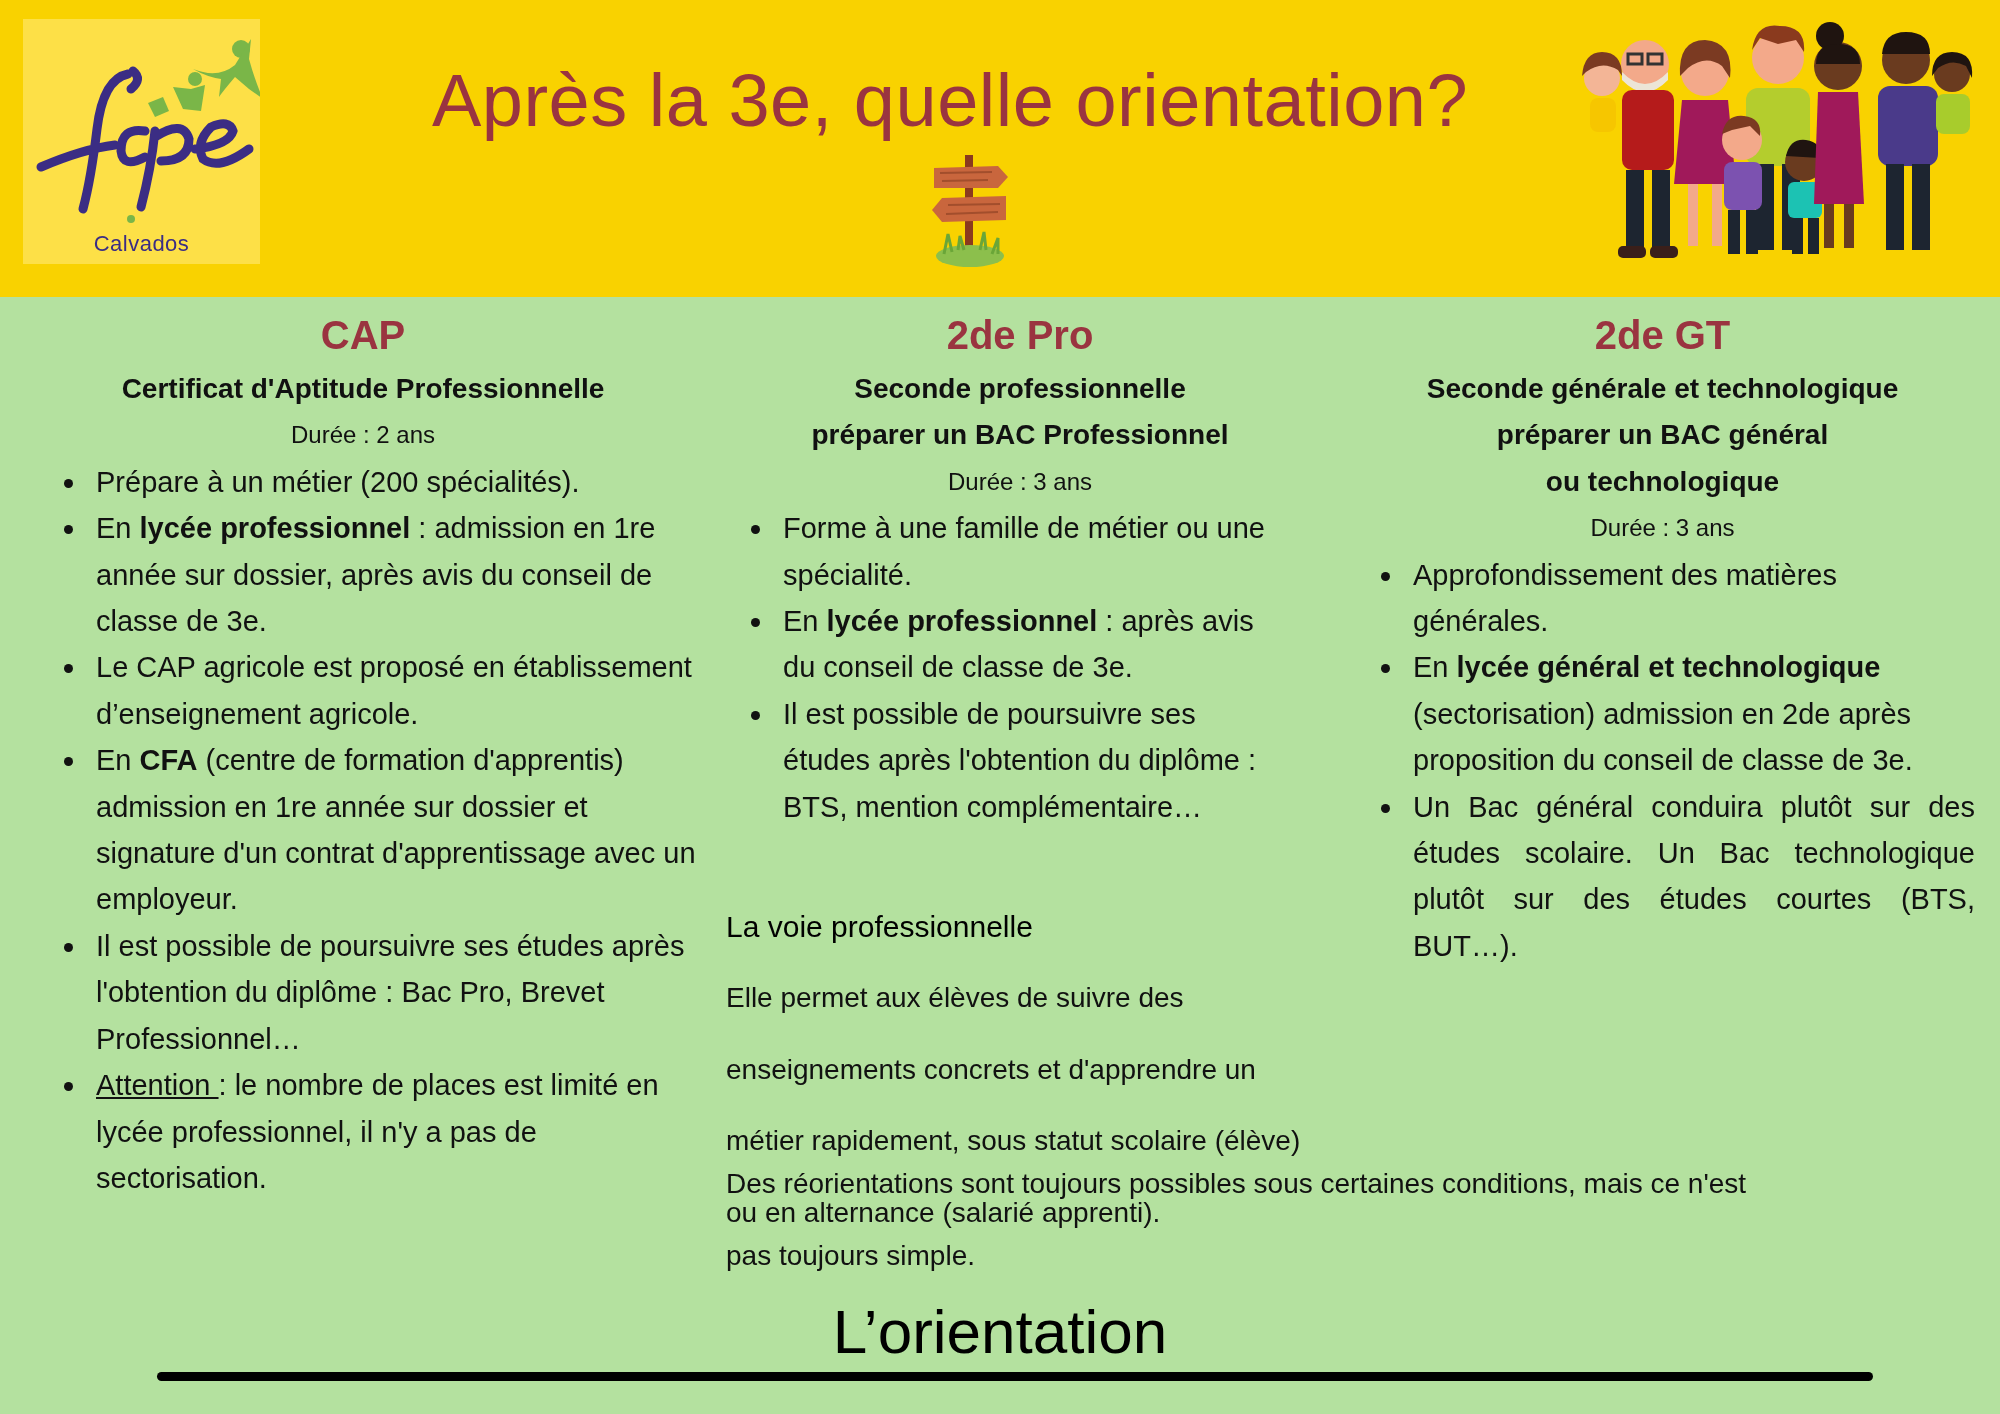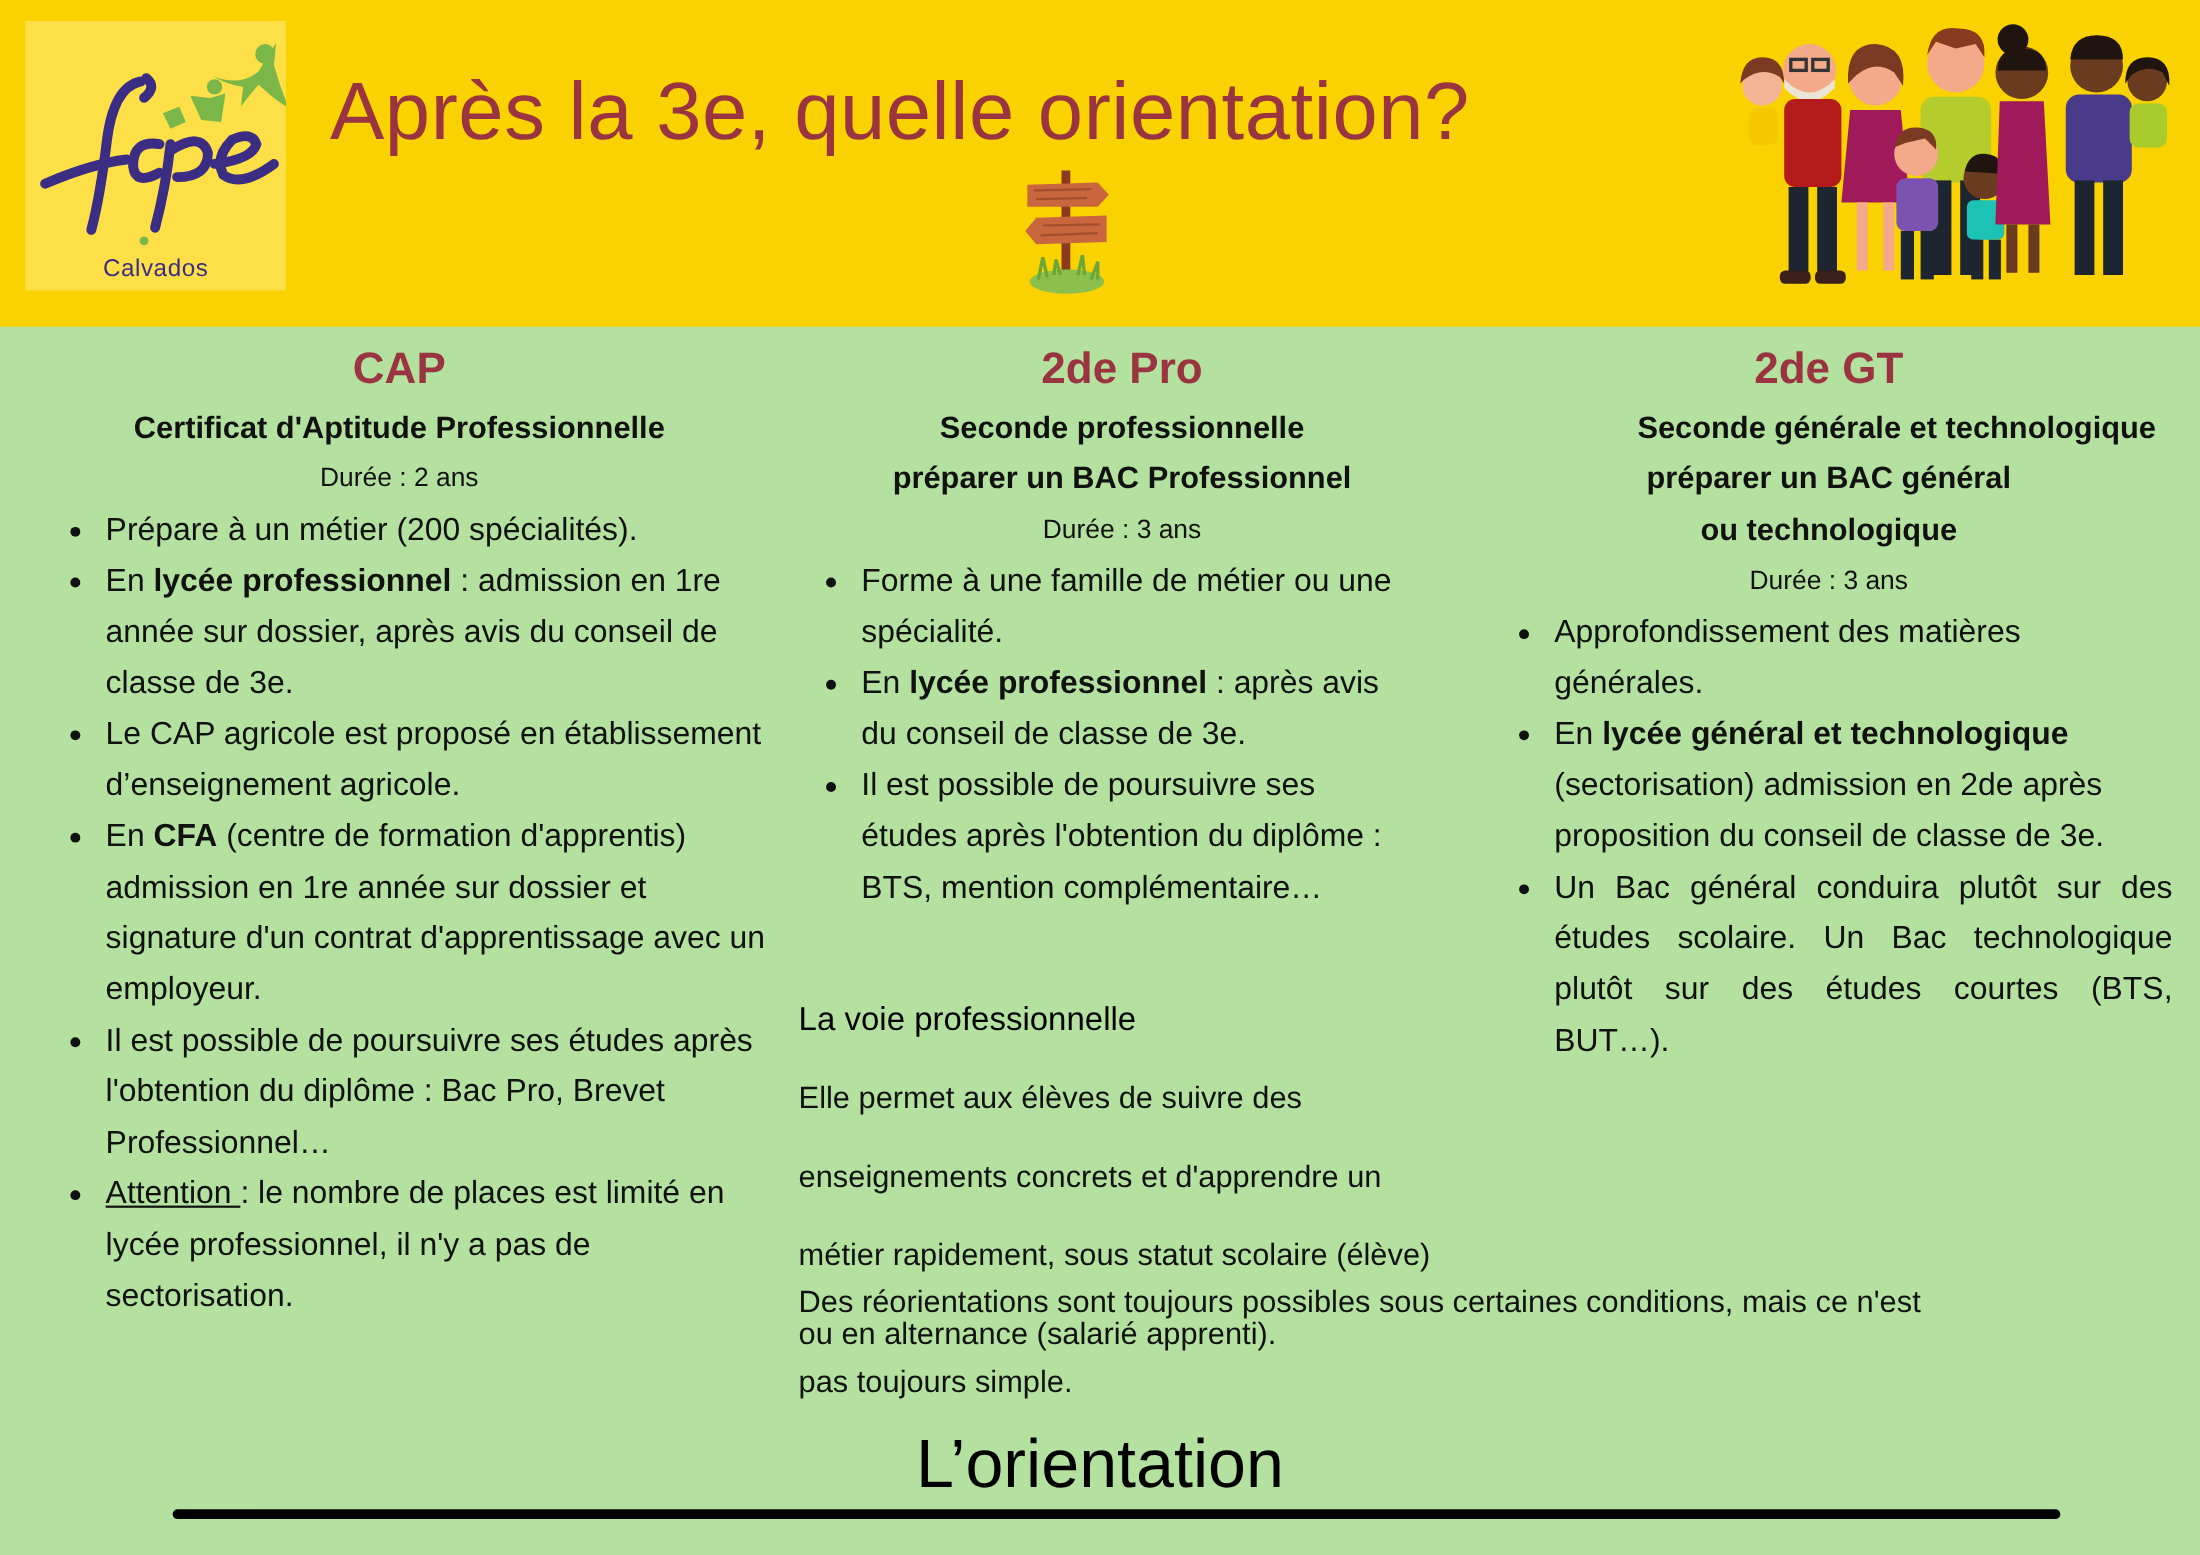--- a/index.html
+++ b/index.html
@@ -17,21 +17,21 @@
   .logo {
     position: absolute; left: 23px; top: 19px; width: 237px; height: 245px;
     background: #fde047;
   }
   .logo svg { position: absolute; left: 0; top: 0; }
   .logo-caption {
     position: absolute; left: 0; width: 100%; top: 212px; text-align: center;
     font-size: 22px; color: #3b2d84; letter-spacing: 0.5px;
   }
   .title {
-    position: absolute; left: 300px; width: 1300px; top: 58px; text-align: left;
+    position: absolute; left: 300px; width: 1300px; top: 58px; text-align: center;
     font-size: 74px; color: #9a3440; letter-spacing: 0.5px;
   }
   .signpost { position: absolute; left: 922px; top: 150px; }
   .family { position: absolute; left: 1560px; top: 14px; }
 
   .col { position: absolute; top: 304px; }
   .col-h {
     text-align: center; color: #9a3440; font-weight: bold; font-size: 40px;
     line-height: 62px;
   }
@@ -180,21 +180,21 @@
   <div class="col-dur" style="width:570px;">Durée : 3 ans</div>
   <ul class="bul" style="margin-left:10px; width:545px;">
     <li><span>Forme à une famille de métier ou une spécialité.</span></li>
     <li><span>En </span><span class="b">lycée professionnel</span><span> : après avis du conseil de classe de 3e.</span></li>
     <li><span>Il est possible de poursuivre ses études après l'obtention du diplôme : BTS, mention complémentaire…</span></li>
   </ul>
 </div>
 
 <div class="col" style="left:1365px; width:612px;">
   <div class="col-h" style="width:595px;text-align:center;">2de GT</div>
-  <div class="col-sub" style="width:595px;text-align:right;">Seconde générale et technologique</div>
+  <div class="col-sub" style="width:595px;">Seconde générale et technologique</div>
   <div class="col-sub" style="width:595px;">préparer un BAC général</div>
   <div class="col-sub" style="width:595px;">ou technologique</div>
   <div class="col-dur" style="width:595px;">Durée : 3 ans</div>
   <ul class="bul" style="margin-left:10px; width:600px;">
     <li><span>Approfondissement des matières générales.</span></li>
     <li><span>En </span><span class="b">lycée général et technologique</span><span> (sectorisation) admission en 2de après proposition du conseil de classe de 3e.</span></li>
     <li class="justify"><span>Un Bac général conduira plutôt sur des études scolaire. Un Bac technologique plutôt sur des études courtes (BTS, BUT…).</span></li>
   </ul>
 </div>
 

